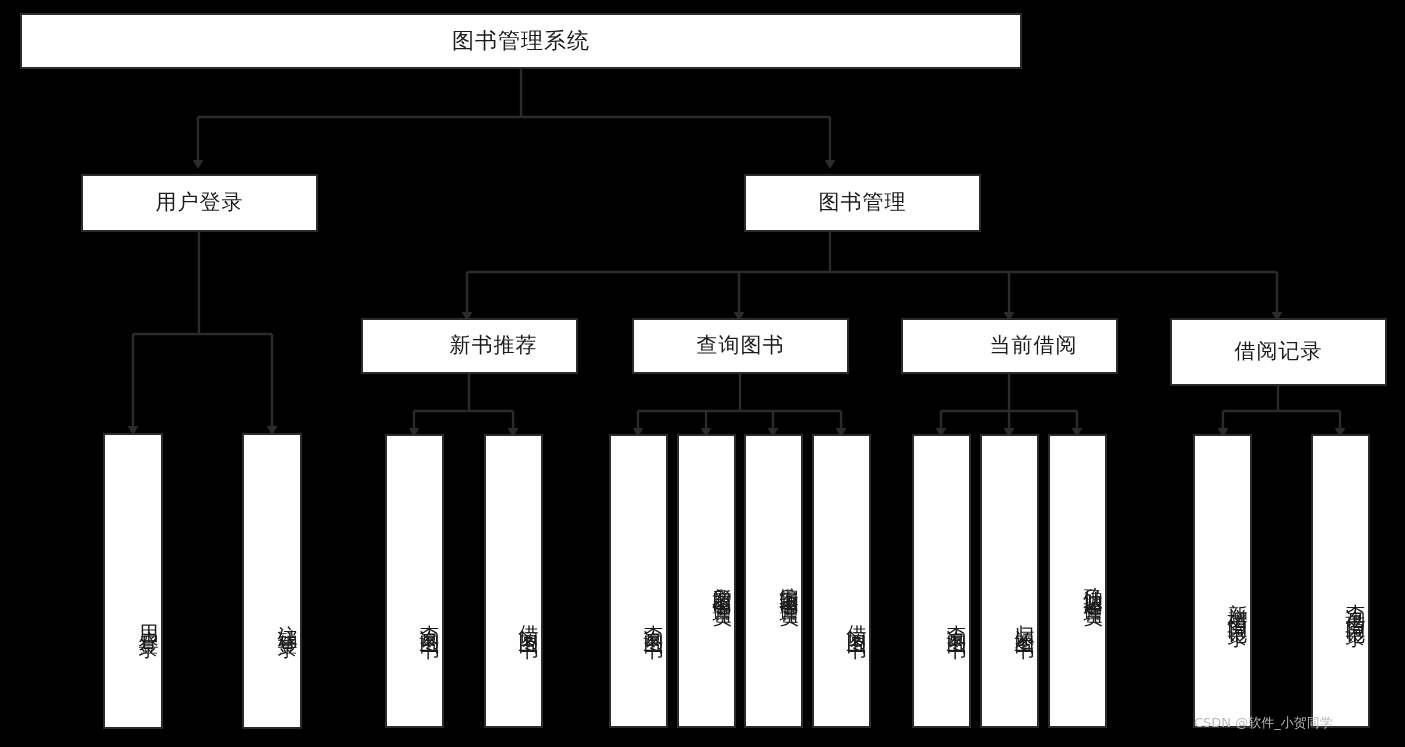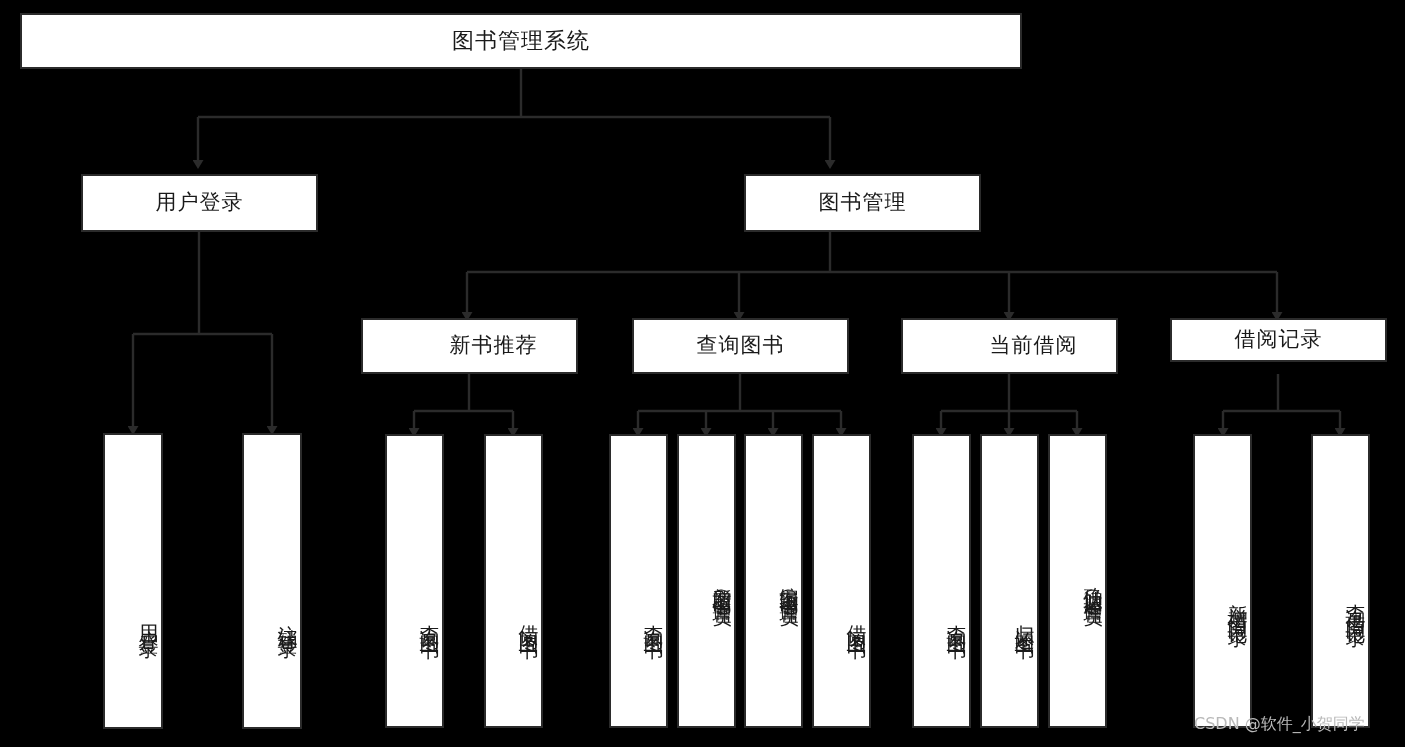--- a/index.html
+++ b/index.html
@@ -58,21 +58,21 @@
     font-size: 19px;
     letter-spacing: 3px;
   }
   .vert-label {
     display: block;
   }
   .watermark {
     position: absolute;
     left: 1194px;
     top: 714px;
-    font-size: 16px;
+    font-size: 13px;
     color: #b9b9b9;
     white-space: nowrap;
     font-family: "DejaVu Sans", "Liberation Sans", sans-serif;
   }
 </style>
 </head>
 <body>
 
 <div id="canvas">
 
@@ -143,21 +143,21 @@
   </div>
 
   <div class="node horiz" style="left:632px; top:318px; width:217px; height:56px;">
     <span>查询图书</span>
   </div>
 
   <div class="node horiz" style="left:901px; top:318px; width:217px; height:56px;padding-left:48px;">
     <span>当前借阅</span>
   </div>
 
-  <div class="node horiz" style="left:1170px; top:318px; width:217px; height:44px;">
+  <div class="node horiz" style="left:1170px; top:318px; width:217px; height:68px;">
     <span>借阅记录</span>
   </div>
 
   <div class="node vert" style="left:103px; top:433px; width:60px; height:296px; padding-top:76px;">
     <span class="vert-label">用户登录</span>
   </div>
 
   <div class="node vert" style="left:242px; top:433px; width:60px; height:296px; padding-top:76px;">
     <span class="vert-label">注销登录</span>
   </div>

